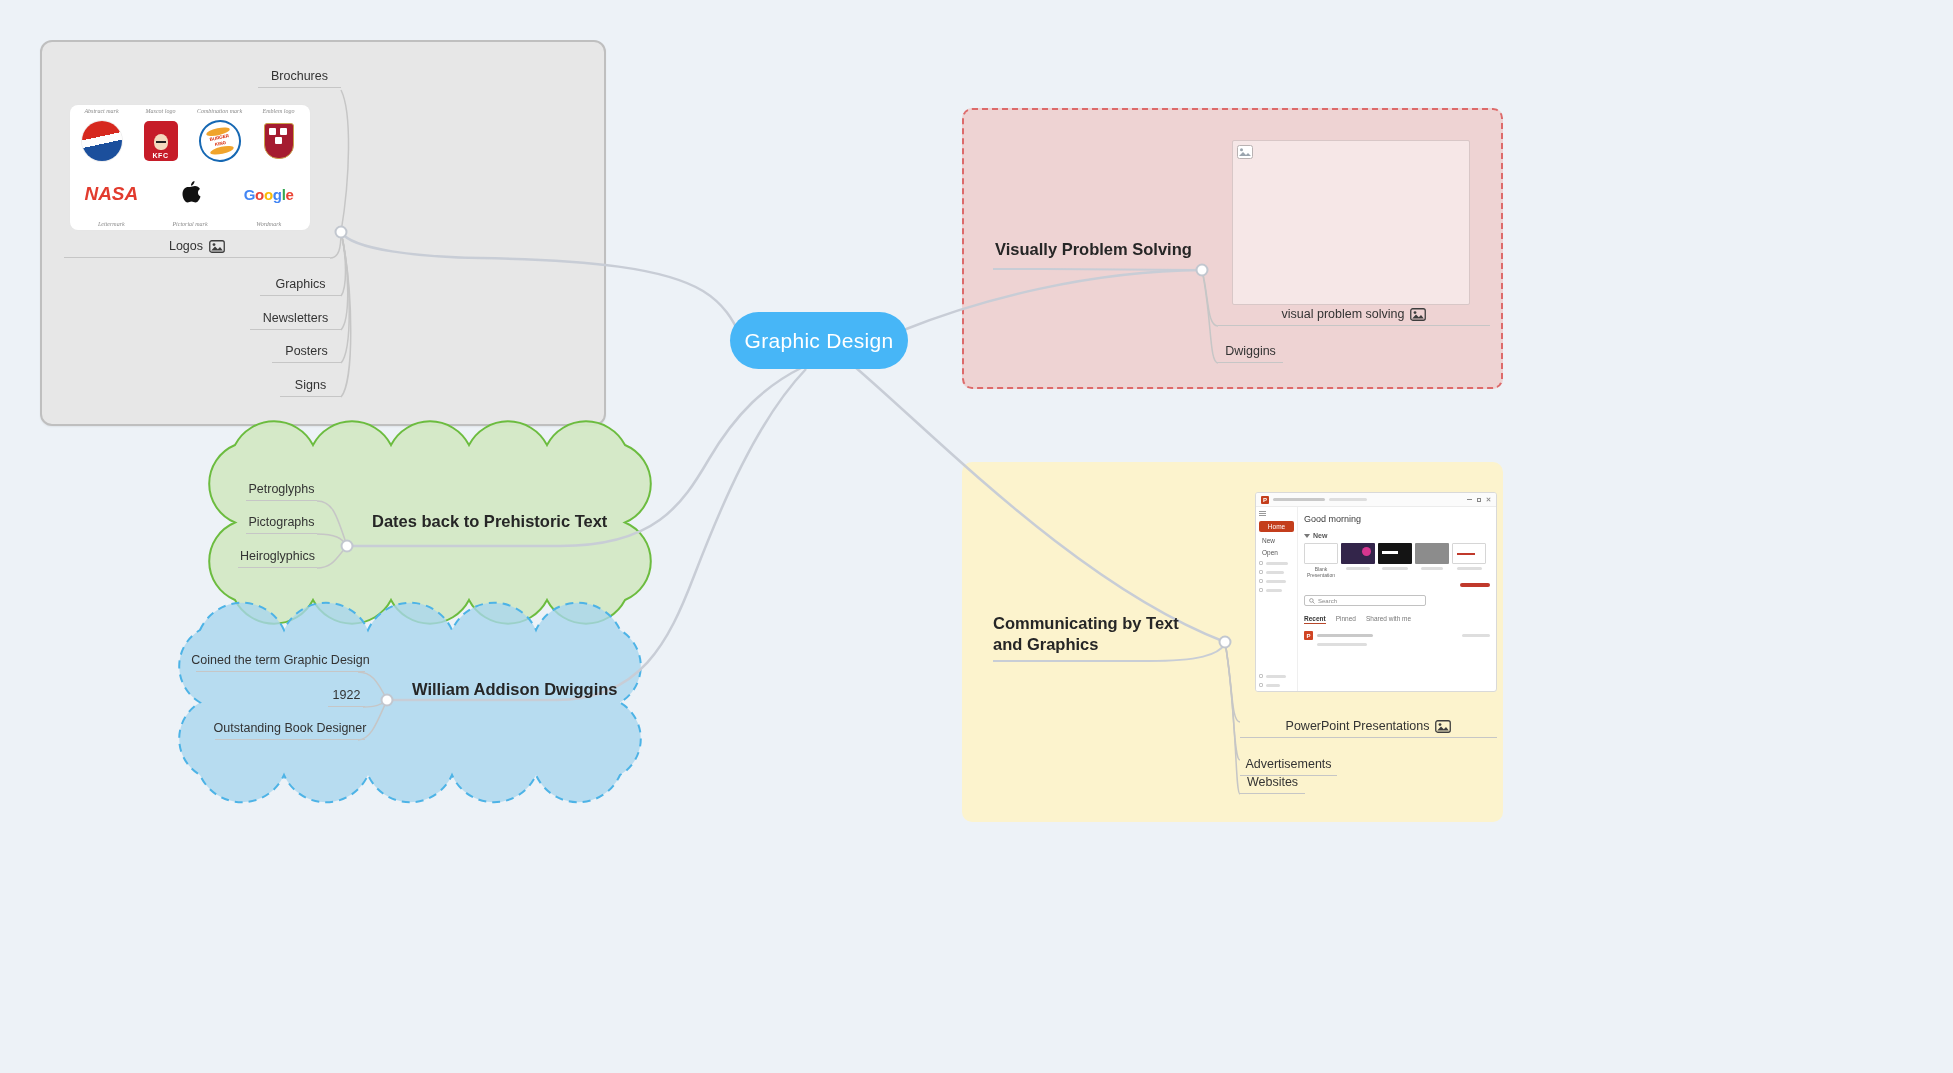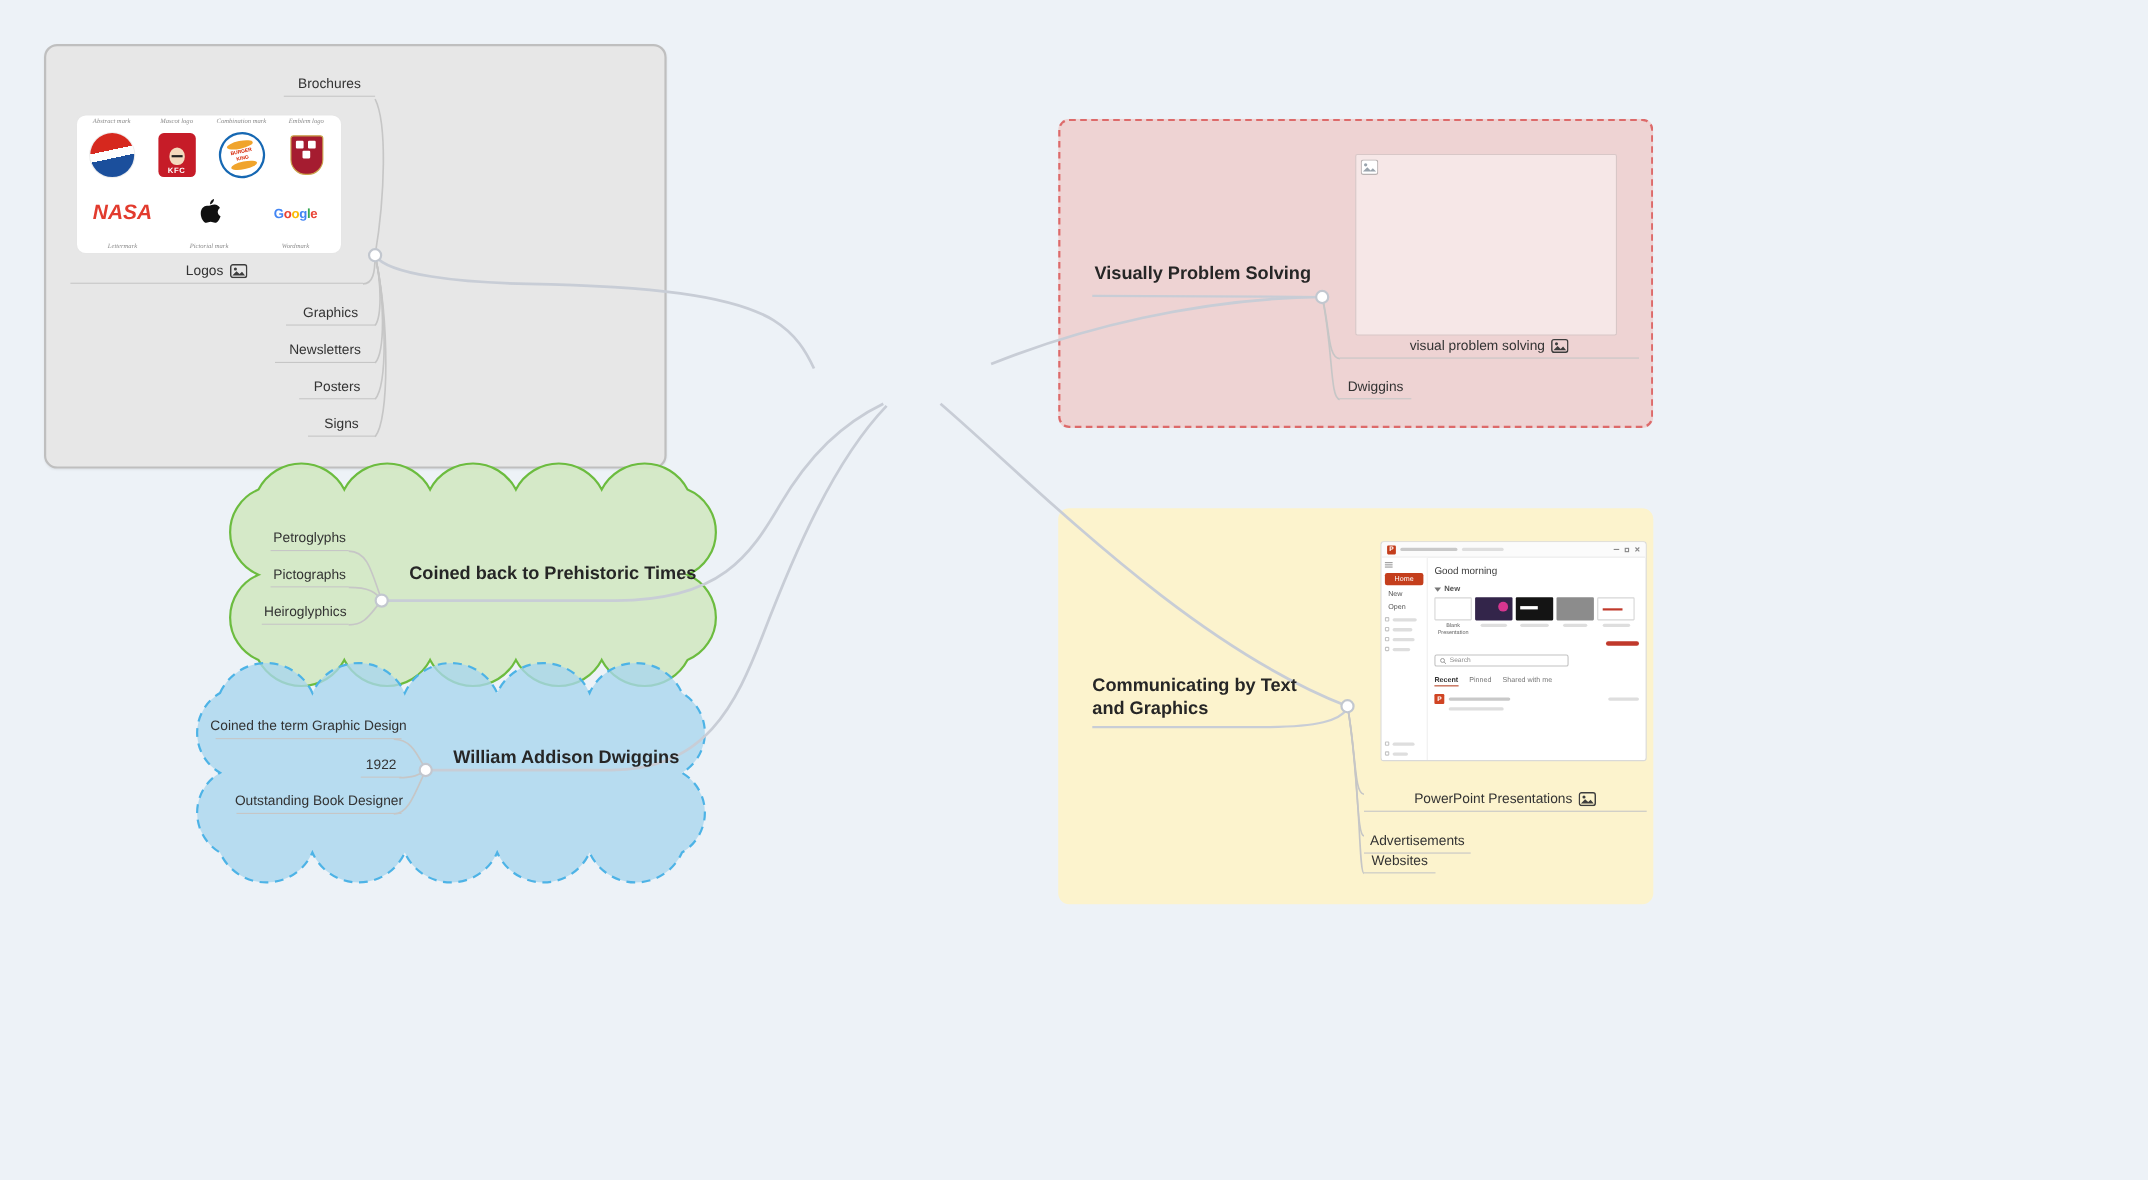--- a/index.html
+++ b/index.html
@@ -35,21 +35,21 @@
   .kfc-face{width:14px;height:16px;background:#f3d9bd;border-radius:50% 50% 45% 45%;margin-bottom:2px;display:flex;justify-content:center}
   .kfc-glasses{width:10px;height:2px;background:#222;margin-top:7px}
   .kfc-text{color:#fff;font-size:7px;font-weight:bold;letter-spacing:.5px}
   .bk{width:42px;height:42px;border-radius:50%;border:2px solid #1668b3;background:#fff;display:flex;flex-direction:column;align-items:center;justify-content:center;gap:1px;transform:rotate(-12deg)}
   .bk-bun{width:24px;height:7px;background:#f0a42c;border-radius:50%}
   .bk-text{font-size:4.5px;font-weight:bold;color:#d62300;line-height:1.1;text-align:center}
   .harvard{width:30px;height:36px;background:#a51c30;border:1.5px solid #c9a24a;border-radius:3px 3px 14px 14px;display:grid;grid-template-columns:1fr 1fr;gap:2px;padding:4px;align-content:start}
   .hv-book{width:7px;height:7px;background:#fff;border-radius:1px}
   .hv-book.c{grid-column:1/3;justify-self:center}
   .nasa{font-size:19px;font-weight:bold;font-style:italic;color:#e23b2e}
-  .google{font-size:12px;font-weight:700;letter-spacing:-.3px}
+  .google{font-size:15px;font-weight:700;letter-spacing:-.3px}
 
   
   .img-placeholder{position:absolute;left:1232px;top:140px;width:238px;height:165px;background:rgba(255,255,255,.45);border:1px solid #d8c7c7;border-radius:2px;padding:4px}
 
   
   .ppt{position:absolute;left:1255px;top:492px;width:242px;height:200px;background:#fff;border:1px solid #d9d9d9;border-radius:3px;overflow:hidden;display:flex;flex-direction:column}
   .ppt-titlebar{height:14px;display:flex;align-items:center;gap:4px;padding:0 5px;border-bottom:1px solid #ececec;background:#fbfbfb;flex:0 0 auto}
   .ppt-appicon{width:8px;height:8px;background:#c43e1c;color:#fff;font-size:6px;font-weight:bold;display:flex;align-items:center;justify-content:center;border-radius:1px}
   .bar{background:#c9c9c9;height:3px;border-radius:2px}
   .bar.light{background:#dedede}
@@ -147,20 +147,23 @@
 
     <g fill="#ffffff" stroke="#c2c7cf" stroke-width="2">
       <circle cx="341" cy="232" r="5.5"></circle>
       <circle cx="1202" cy="270" r="5.5"></circle>
       <circle cx="347" cy="546" r="5.5"></circle>
       <circle cx="387" cy="700" r="5.5"></circle>
       <circle cx="1225" cy="642" r="5.5"></circle>
     </g>
   </svg>
 
+  <div class="center-node">
+    <span>Graphic Design</span>
+  </div>
 
 
   <div class="leaf" style="left:258px;top:66px;width:83px">
     <span>Brochures</span>
   </div>
 
   <div class="logos-panel">
     <div class="logo-label-row r4">
       <span>Abstract mark</span>
       <span>Mascot logo</span>
@@ -248,21 +251,21 @@
   <div class="leaf" style="left:1218px;top:304px;width:272px">
     <span>visual problem solving</span>
     <svg class="pic-icon" width="16" height="13">
         <use href="#pic-icon"></use>
       </svg>
   </div>
   <div class="leaf" style="left:1218px;top:341px;width:65px">
     <span>Dwiggins</span>
   </div>
 
-  <div class="branch-title nowrap" style="left:372px;top:511px">Coined back to Prehistoric Times</div>
+  <div class="branch-title nowrap" style="left:372px;top:511px">Dates back to Prehistoric Text</div>
 
   <div class="leaf" style="left:246px;top:479px;width:71px">
     <span>Petroglyphs</span>
   </div>
   <div class="leaf" style="left:246px;top:512px;width:71px">
     <span>Pictographs</span>
   </div>
   <div class="leaf" style="left:238px;top:546px;width:79px">
     <span>Heiroglyphics</span>
   </div>

